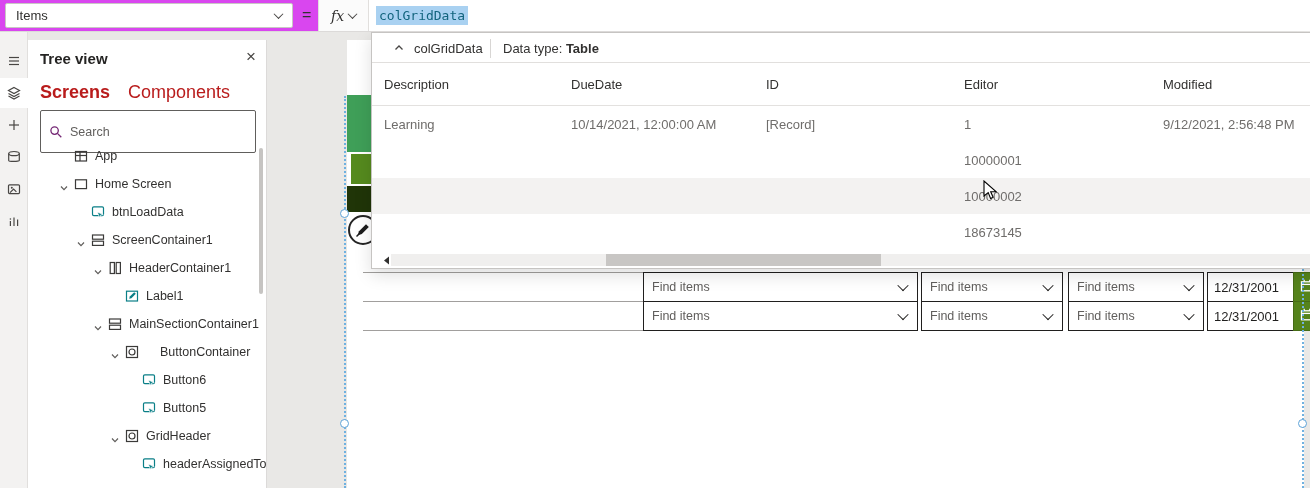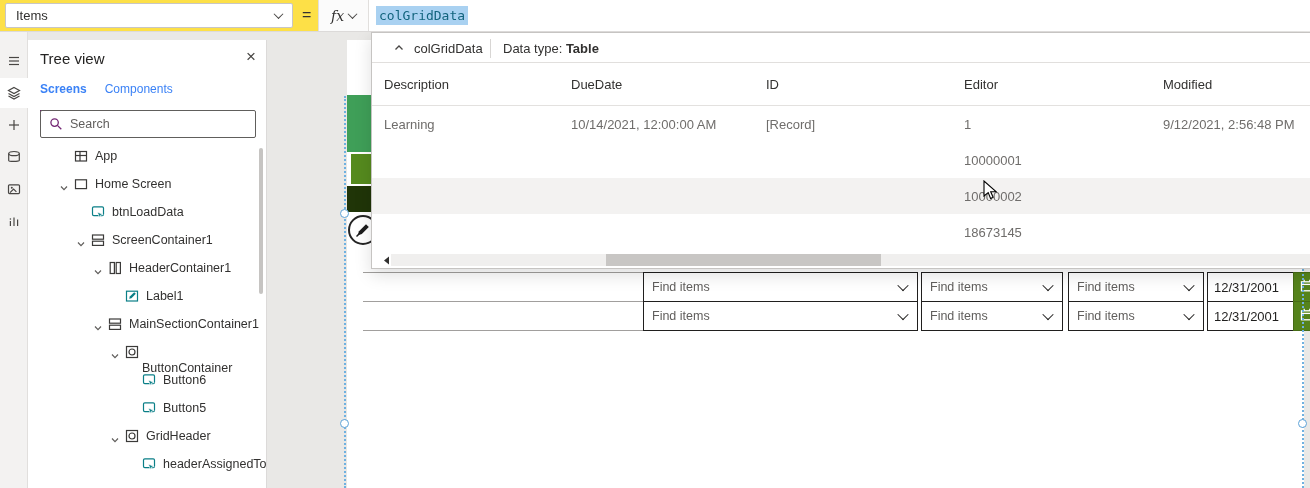--- a/index.html
+++ b/index.html
@@ -1,20 +1,20 @@
 <!DOCTYPE html>
 <html><head>
 <meta charset="utf-8">
 <style>
   * { margin:0; padding:0; box-sizing:border-box; }
   body { font-family:"Liberation Sans", sans-serif; }
   .stage { position:relative; width:1310px; height:488px; background:#e9e8e6; overflow:hidden; }
 
   
-  .topbar { position:absolute; left:0; top:0; width:1150px; height:32px; background:#fde047;
+  .topbar { position:absolute; left:0; top:0; width:1150px; height:32px; background:#d946ef;
             border-bottom:1px solid #dcdad9; z-index:30; }
   .prop-select { position:absolute; left:5px; top:3px; width:288px; height:25px; background:#fff;
                  border:1px solid #c8c6c4; border-radius:2px; display:flex; align-items:center;
                  padding:0 10px; font-size:13px; color:#323130; }
   .prop-select .spacer { flex:1; }
   .chev { display:inline-block; width:7px; height:7px; border-right:1.4px solid #484644;
           border-bottom:1.4px solid #484644; transform:rotate(45deg) translate(-1px,-1px); }
   .equals { position:absolute; left:302px; top:6px; font-size:16px; color:#323130; }
   .fxbox { position:absolute; left:318px; top:0; width:51px; height:31px; background:#fbfbfb;
            border-left:1px solid #e1dfdd; border-right:1px solid #e1dfdd; display:flex;
@@ -28,26 +28,26 @@
   
   .rail { position:absolute; left:0; top:32px; width:28px; height:456px; background:#f3f2f1;
           border-right:1px solid #e1dfdd; z-index:20; }
   .rail-btn { position:absolute; left:0; width:28px; height:30px; display:flex; align-items:center;
               justify-content:center; }
   .rail-btn.selected { background:#fff; }
 
   
   .tree { position:absolute; left:28px; top:40px; width:239px; height:448px; background:#fff;
           border-right:1px solid #dcdad9; z-index:20; }
-  .tree-title { position:absolute; left:12px; top:10px; font-size:15px; font-weight:400; color:#252423; }
+  .tree-title { position:absolute; left:12px; top:10px; font-size:15px; font-weight:700; color:#252423; }
   .tree-close { position:absolute; right:10px; top:8px; font-size:17px; color:#484644; line-height:1; }
   .tree-tabs { position:absolute; left:12px; top:42px; display:flex; gap:18px; }
-  .tab { font-size:12px; color:#3b82f6; padding-bottom:14px; }
+  .tab { font-size:18px; color:#b91c1c; padding-bottom:14px; }
   .tab.active { font-weight:700; border-bottom:2px solid #742774; }
-  .search-box { position:absolute; left:12px; top:70px; width:216px; height:28px; background:#fff;
+  .search-box { position:absolute; left:12px; top:70px; width:216px; height:43px; background:#fff;
                 border:1px solid #605e5c; border-radius:2px; display:flex; align-items:center;
                 gap:7px; padding:0 8px; }
   .search-ph { font-size:12.5px; color:#605e5c; }
   .tree-list { position:absolute; left:0; top:102px; width:239px; }
   .tree-row { position:relative; height:28px; }
   .tree-row .tchev { position:absolute; top:9px; }
   .tree-row .ticon { position:absolute; top:7px; }
   .tree-row .tlabel { position:absolute; top:7px; font-size:12.5px; color:#323130; white-space:nowrap; }
   .tree-scroll { position:absolute; right:3px; top:108px; width:4px; height:146px; background:#c6c4c2;
                  border-radius:2px; }
@@ -237,21 +237,21 @@
           <span class="tlabel" style="left: 101px;">MainSectionContainer1</span>
         </div>
         <div class="tree-row">
           <span class="tchev" style="left: 82px;"><svg width="10" height="10" viewBox="0 0 10 10" fill="none" stroke="#605e5c" stroke-width="1.2">
               <polyline points="2,3.5 5,6.6 8,3.5"></polyline>
             </svg></span>
           <span class="ticon" style="left: 97px;"><svg width="14" height="14" viewBox="0 0 14 14" fill="none" stroke="#3b3a39" stroke-width="1.2">
               <rect x="1.5" y="1.5" width="11" height="11"></rect>
               <circle cx="7" cy="7" r="3"></circle>
             </svg></span>
-          <span class="tlabel" style="left: 114px; margin-top: 16px;">ButtonContainer</span>
+          <span class="tlabel" style="left: 132px;">ButtonContainer</span>
         </div>
         <div class="tree-row">
           <span class="ticon" style="left: 114px;"><svg width="14" height="14" viewBox="0 0 14 14" fill="none" stroke="#0a7f87" stroke-width="1.2">
               <rect x="1.5" y="1.8" width="11" height="8.8" rx="1.3"></rect>
               <path d="M6.3 7 L8.6 12.6 L9.6 10.1 L12.2 9.6 Z" fill="#0a7f87" stroke="#fff" stroke-width="0.7"></path>
             </svg></span>
           <span class="tlabel" style="left: 135px;">Button6</span>
         </div>
         <div class="tree-row">
           <span class="ticon" style="left: 114px;"><svg width="14" height="14" viewBox="0 0 14 14" fill="none" stroke="#0a7f87" stroke-width="1.2">

